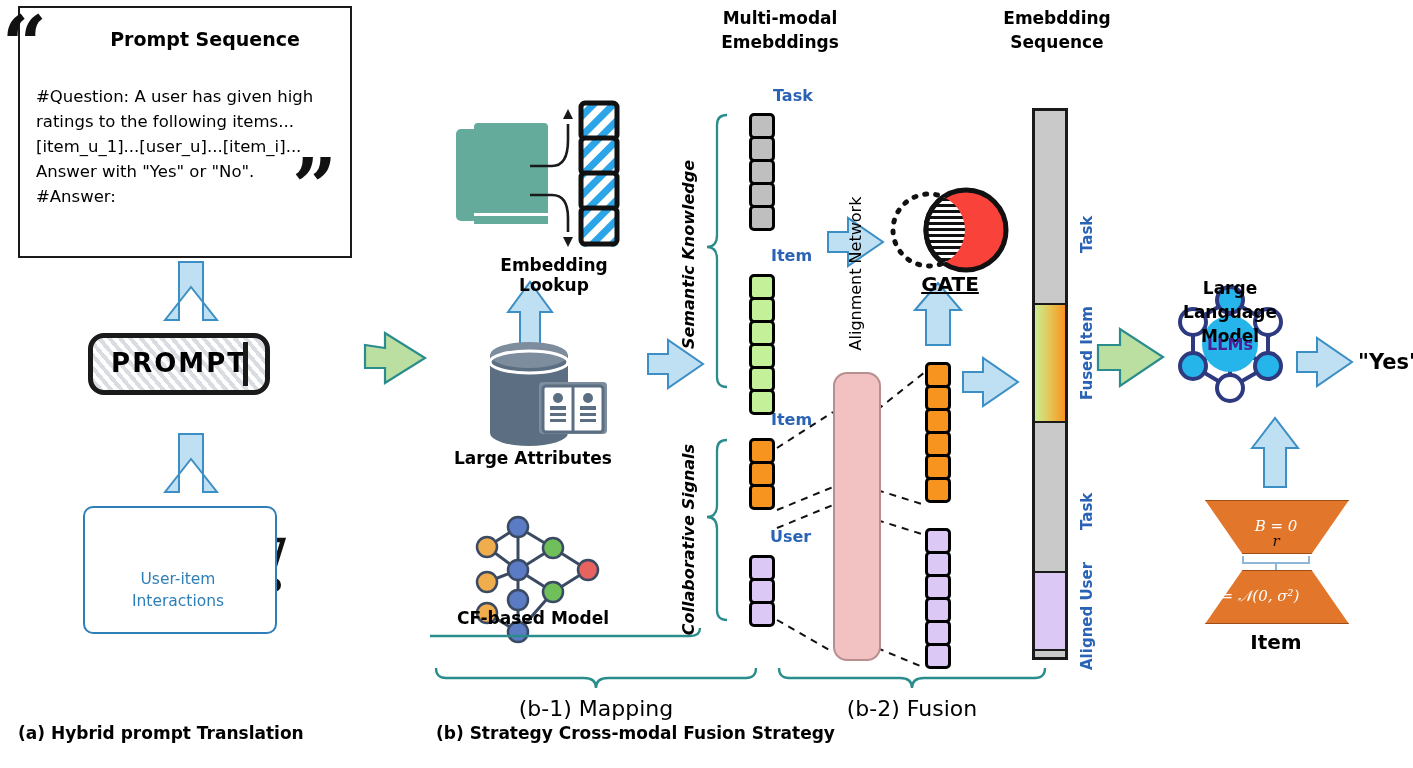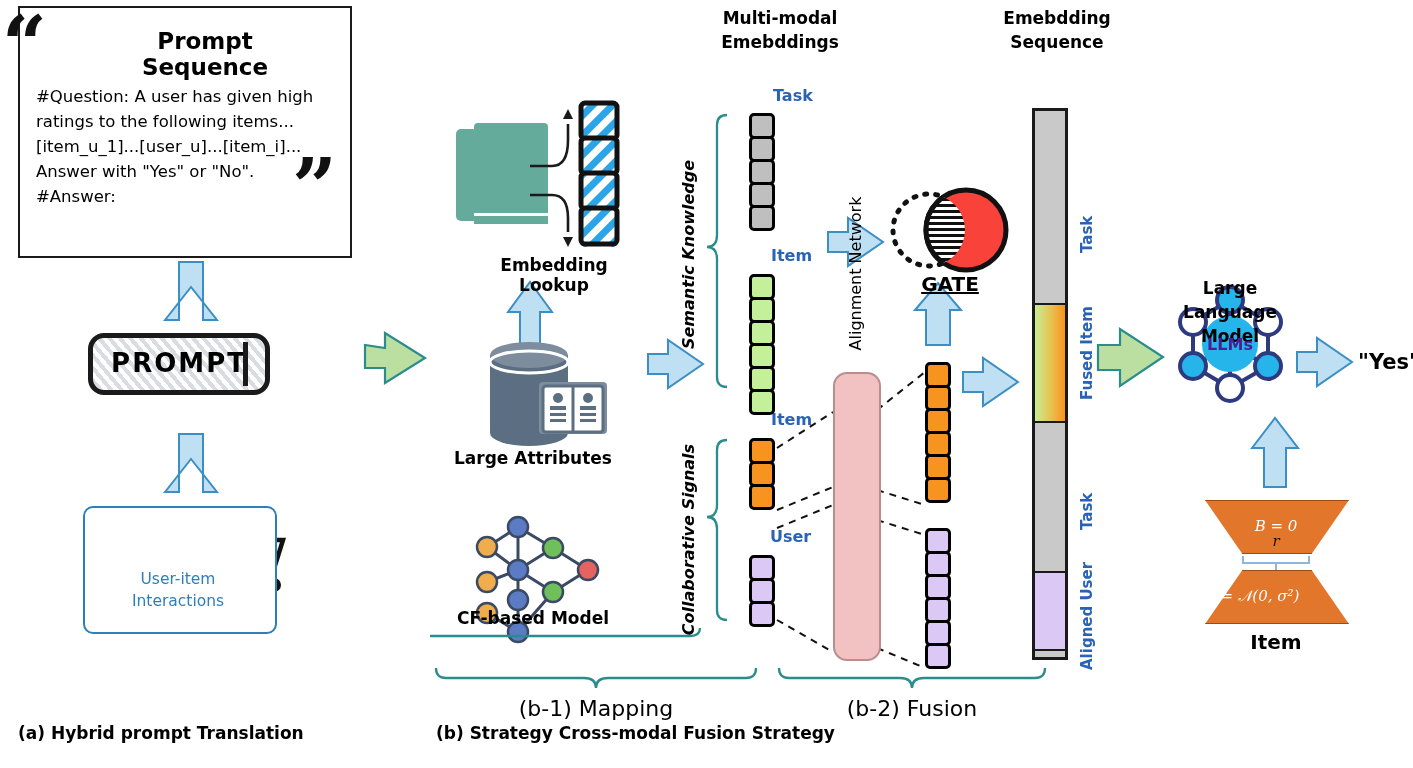--- a/index.html
+++ b/index.html
@@ -3,21 +3,21 @@
 <meta charset="utf-8">
 <style>
   html,body{margin:0;padding:0;background:#fff;}
   body{width:1413px;height:768px;position:relative;overflow:hidden;
        font-family:"DejaVu Sans","Liberation Sans",sans-serif;color:#000;}
   .abs{position:absolute;}
   .ctr{text-align:center;}
 
   
   #prompt-box{left:18px;top:6px;width:330px;height:248px;border:2px solid #1a1a1a;background:#fff;}
-  #prompt-title{left:95px;top:28px;width:220px;font-size:23px;font-weight:bold;text-align:center;}
+  #prompt-title{left:95px;top:28px;width:220px;font-size:19px;font-weight:bold;text-align:center;}
   #prompt-body{left:36px;top:84px;width:300px;font-size:16.5px;line-height:25px;white-space:pre-line;}
   .quotemark{font-size:78px;font-weight:bold;line-height:1;color:#111;font-family:"DejaVu Serif","Liberation Serif",serif;}
   #quote-open{left:2px;top:6px;letter-spacing:-6px;}
   #quote-close{left:292px;top:148px;}
 
   
   #prompt-pill{left:88px;top:333px;width:182px;height:62px;border:5px solid #1a1a1a;border-radius:16px;
      background:
        repeating-linear-gradient(50deg,#ffffff 0 4px,#d9dde2 4px 8px);
      box-sizing:border-box;}

